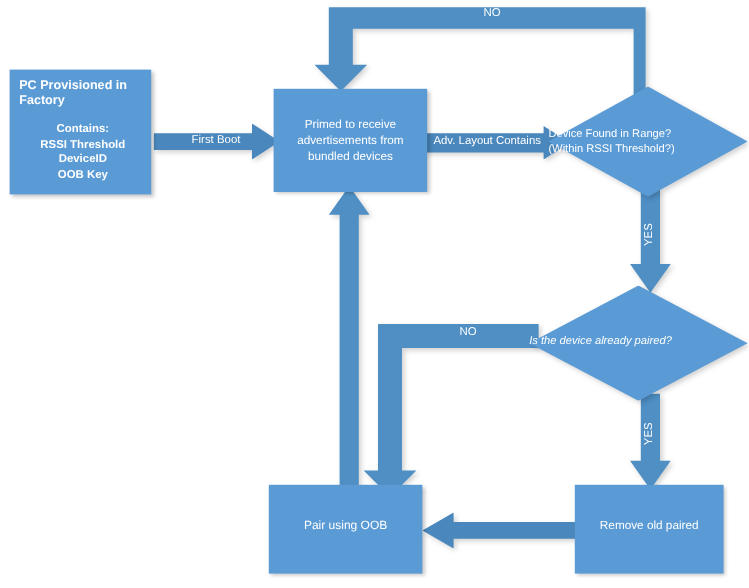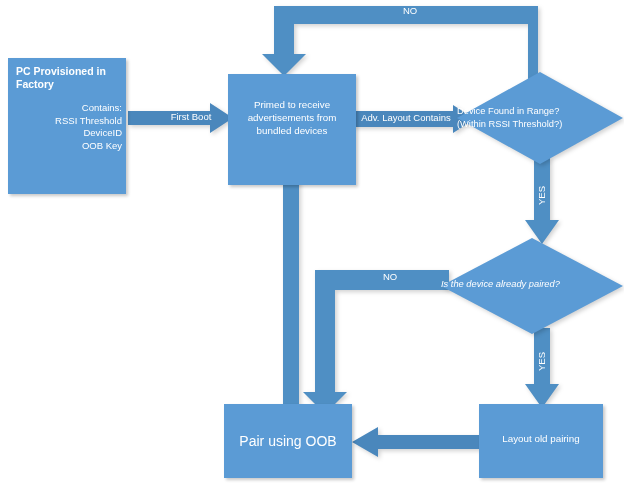--- a/index.html
+++ b/index.html
@@ -4,31 +4,31 @@
 <style>
   html,body{margin:0;padding:0;background:#ffffff;}
   body{font-family:"Liberation Sans", sans-serif;}
   #canvas{position:relative;width:624px;height:490px;background:#ffffff;overflow:hidden;}
 
   .node{position:absolute;box-sizing:border-box;background:#5B9BD5;
         box-shadow:2px 2px 3px rgba(0,0,0,0.22);}
   .node .txt{position:absolute;left:0;right:0;color:#ffffff;text-align:center;}
 
   
-  #pc-box{left:8px;top:58px;width:118px;height:136px;}
+  #pc-box{left:8px;top:58px;width:118px;height:104px;}
   #pc-box .title{position:absolute;left:8px;top:7px;right:4px;color:#fff;
         font-weight:bold;font-size:10.5px;line-height:13px;text-align:left;}
   #pc-box .body{position:absolute;left:8px;top:44px;right:4px;color:#fff;
-        font-size:9.5px;line-height:12.5px;text-align:right;}
+        font-size:9.5px;line-height:12.5px;text-align:center;font-weight:bold;}
 
-  #primed-box{left:228px;top:74px;width:128px;height:111px;}
+  #primed-box{left:228px;top:74px;width:128px;height:86px;}
   #primed-box .txt{top:24px;font-size:9.8px;line-height:13px;}
 
   #pair-box{left:224px;top:404px;width:128px;height:74px;}
-  #pair-box .txt{top:29px;font-size:14px;}
+  #pair-box .txt{top:29px;font-size:10px;}
 
   #remove-box{left:479px;top:404px;width:124px;height:74px;}
   #remove-box .txt{top:29px;font-size:9.8px;}
 
   
   .diamond{position:absolute;}
   .diamond svg{display:block;filter:drop-shadow(2px 2px 2px rgba(0,0,0,0.18));}
   .diamond .dtxt{position:absolute;left:0;right:0;color:#ffffff;text-align:left;
         font-size:9.3px;line-height:12.5px;}
   #d1{left:457px;top:72px;width:166px;height:92px;}
@@ -80,21 +80,21 @@
     <svg width="34" height="252" viewBox="0 0 34 252">
       <path d="M17 0 L34 24 L25 24 L25 252 L9 252 L9 24 L0 24 Z" fill="#4F8FC4"></path>
     </svg>
   </div>
 
   <div class="arrow" id="arrow-first-boot" style="left:128px;top:103px;width:105px;height:30px;">
     <svg width="105" height="30" viewBox="0 0 105 30">
       <path d="M0 8 L82 8 L82 0 L105 15 L82 30 L82 22 L0 22 Z" fill="#4A87BC"></path>
     </svg>
   </div>
-  <div class="alabel" style="left:152px;top:111px;width:78px;">First Boot</div>
+  <div class="alabel" style="left:141px;top:111px;width:78px;">First Boot</div>
 
   <div class="arrow" id="arrow-adv" style="left:353px;top:105px;width:122px;height:28px;">
     <svg width="122" height="28" viewBox="0 0 122 28">
       <path d="M0 6 L100 6 L100 0 L122 14 L100 28 L100 22 L0 22 Z" fill="#4A87BC"></path>
     </svg>
   </div>
   <div class="alabel" style="left:355px;top:112px;width:102px;">Adv. Layout Contains</div>
 
   <div class="arrow" id="arrow-remove-to-pair" style="left:352px;top:427px;width:130px;height:30px;">
     <svg width="130" height="30" viewBox="0 0 130 30">
@@ -129,16 +129,16 @@
       <polygon points="91,0 182,48 91,96 0,48" fill="#5B9BD5"></polygon>
     </svg>
     <div class="dtxt">Is the device already paired?</div>
   </div>
 
   <div class="node" id="pair-box">
     <div class="txt">Pair using OOB</div>
   </div>
 
   <div class="node" id="remove-box">
-    <div class="txt">Layout old pairing</div>
+    <div class="txt">Remove old paired</div>
   </div>
 
 </div>
 
 </body></html>

